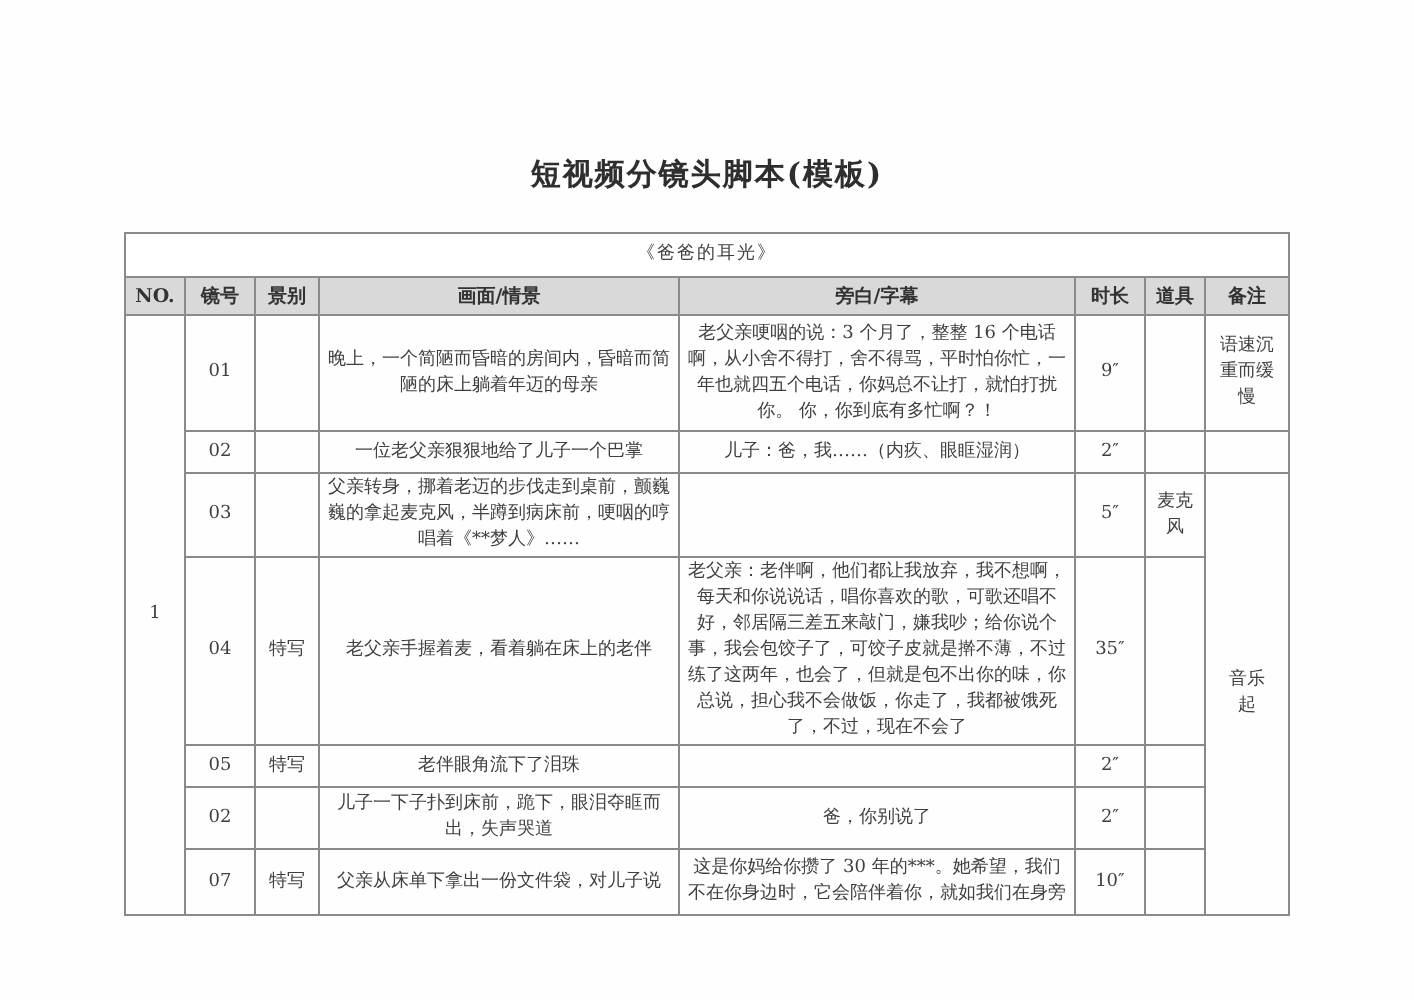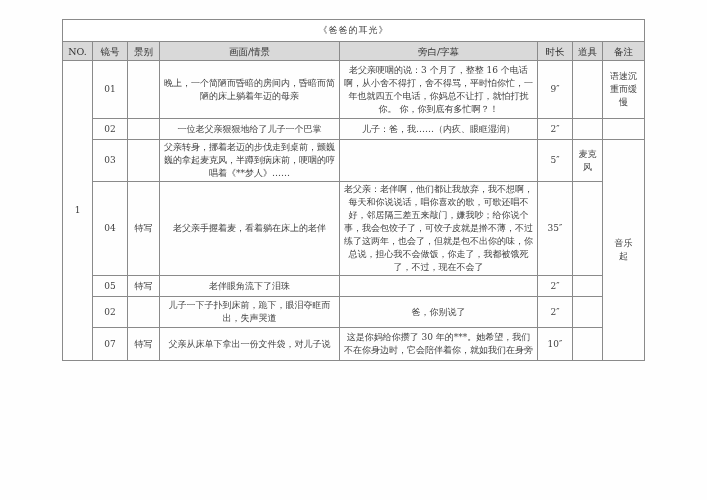--- a/index.html
+++ b/index.html
@@ -43,21 +43,21 @@
   }
   .subtitle-cell {
     height: 19px;
     font-size: 12px;
     font-weight: bold;
     background: #ffffff;
     letter-spacing: 1px;
   }
   .header-row th {
     background: #d9d9d9;
-    font-weight: normal;
+    font-weight: bold;
     font-size: 9.5px;
     height: 16px;
     color: #333333;
   }
   .r0 td { height: 55px; }
   .r1 td { height: 18px; margin-top: 19px; }
   .r2 td { height: 33px; }
   .r3 td { height: 76px; }
   .r4 td { height: 18px; text-align: center; }
   .r5 td { height: 28px; }
@@ -69,20 +69,21 @@
     display: inline-block;
     max-width: 22px;
     word-break: break-all;
   }
 </style>
 </head>
 <body>
 
 <div class="page">
 
+  <h1 class="doc-title">短视频分镜头脚本(模板)</h1>
 
   <table class="script-table">
     <colgroup>
       <col style="width:30px">
         <col style="width:35px">
         <col style="width:32px">
       <col style="width:180px">
         <col style="width:198px">
         <col style="width:35px">
       <col style="width:30px">

